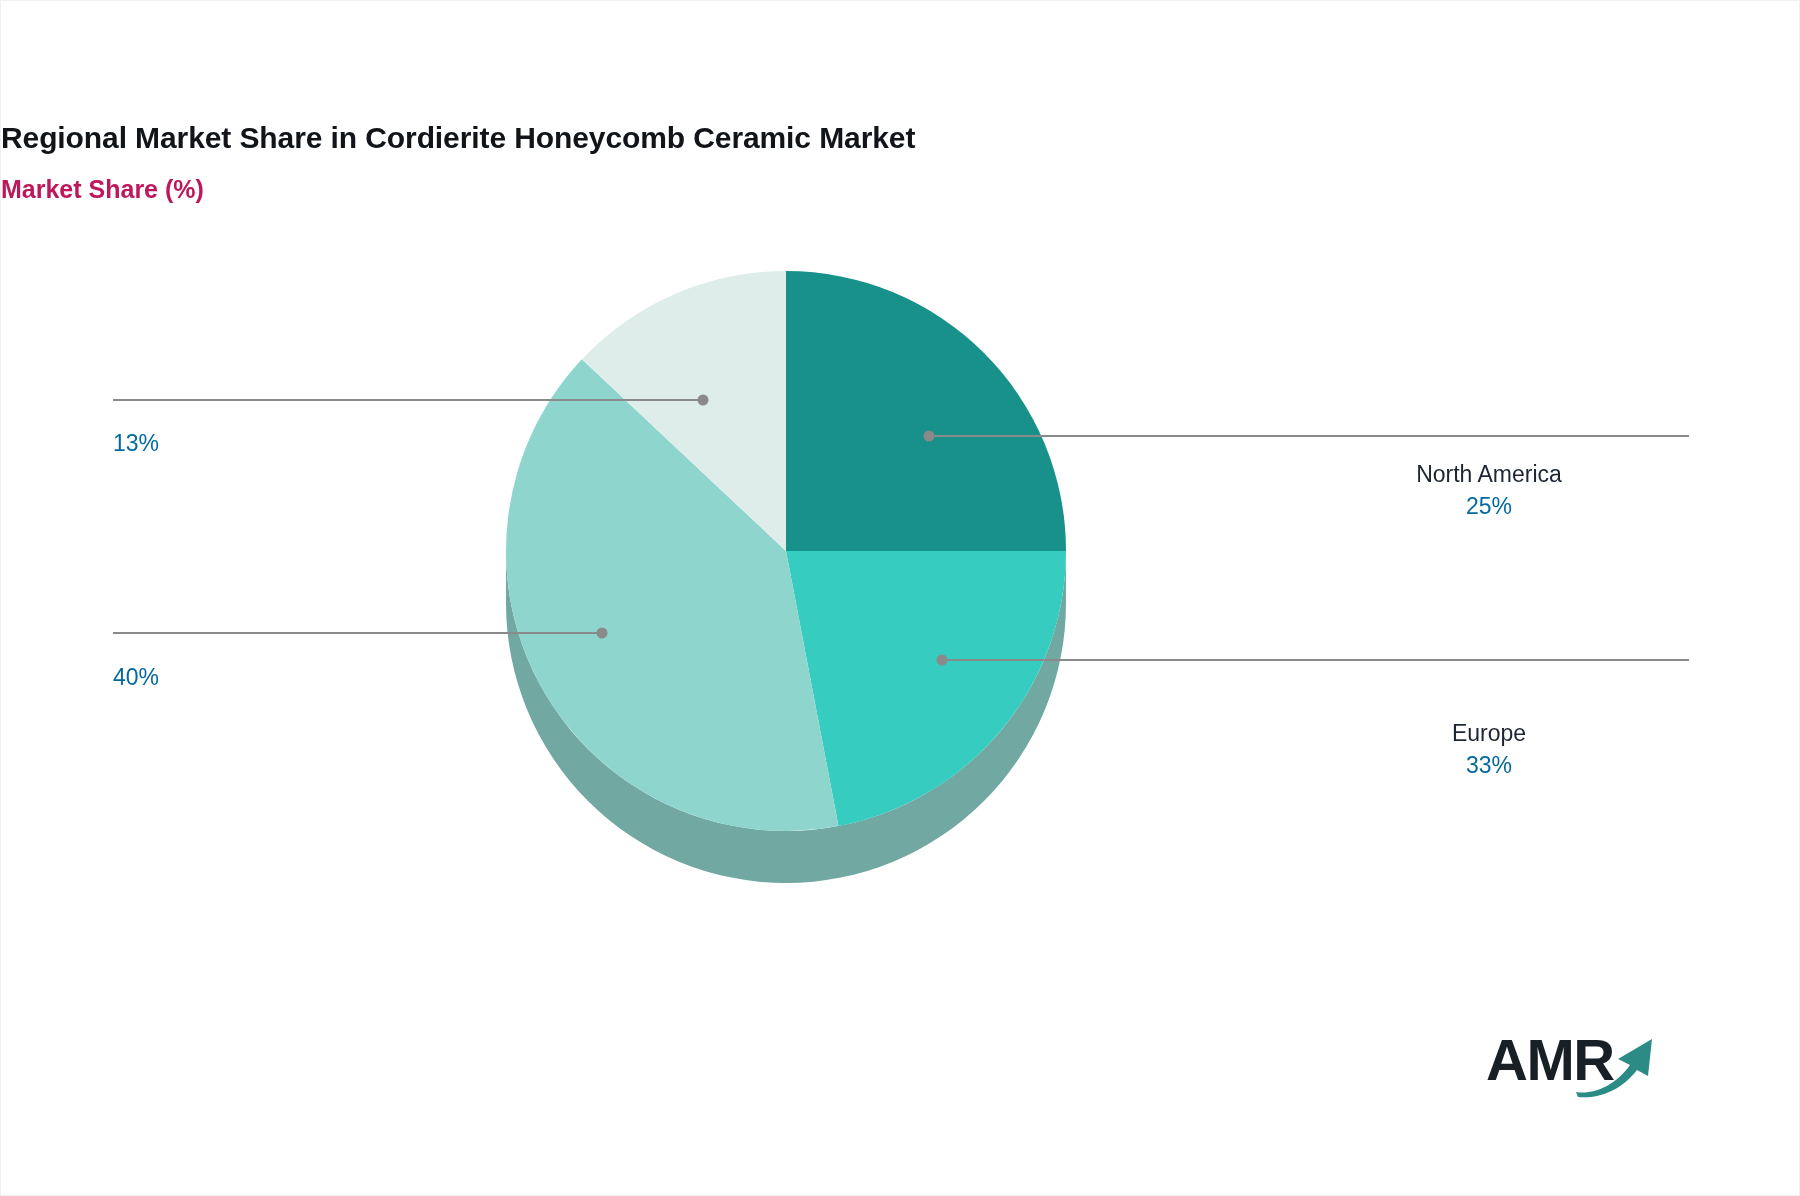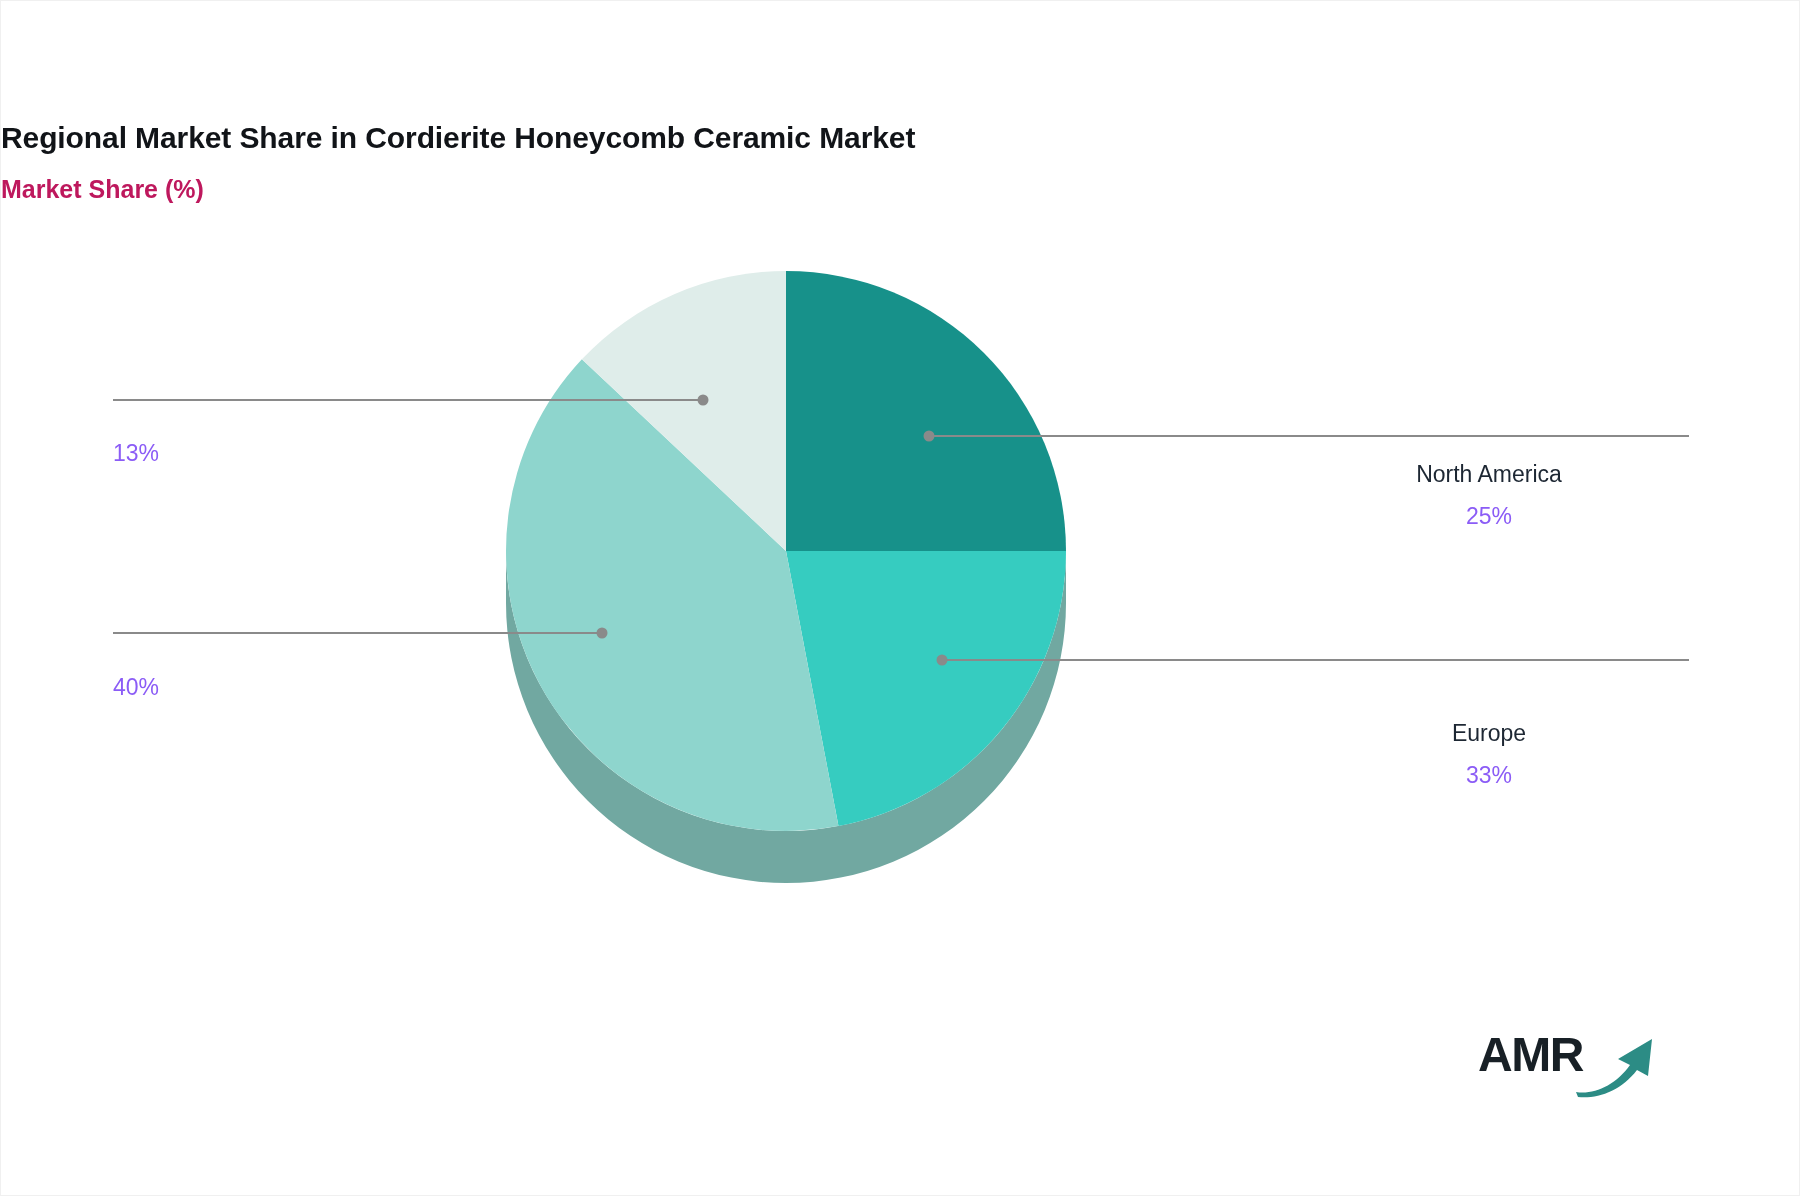--- a/index.html
+++ b/index.html
@@ -65,46 +65,46 @@
     width: 400px;
   }
   .callout .cl-name {
     font-size: 23px;
     color: #1d2733;
     line-height: 1.22;
     white-space: nowrap;
   }
   .callout .cl-value {
     font-size: 23px;
-    color: #8b5cf6;
+    color: #0369a1;
     line-height: 1.22;
-    margin-top: 14px;
+    margin-top: 4px;
     white-space: nowrap;
   }
   .callout.left  { text-align: left; }
   .callout.right { text-align: center; }
 
   #callout-rest-of-world { left: 112px;  top: 424px; }
   #callout-asia-pacific  { left: 112px;  top: 658px; }
   #callout-north-america { left: 1288px; top: 459px; }
   #callout-europe        { left: 1288px; top: 718px; }
 
   
   #amr-logo {
     position: absolute;
     left: 1477px;
     top: 1022px;
     width: 180px;
     height: 80px;
   }
   #amr-wordmark {
     position: absolute;
-    left: 0;
+    left: 8px;
     top: 8px;
-    font-size: 48px;
+    font-size: 58px;
     font-weight: bold;
     letter-spacing: -1.5px;
     color: #182026;
     line-height: 1;
   }
   #amr-arrow-svg {
     position: absolute;
     left: 96px;
     top: 6px;
     width: 84px;

